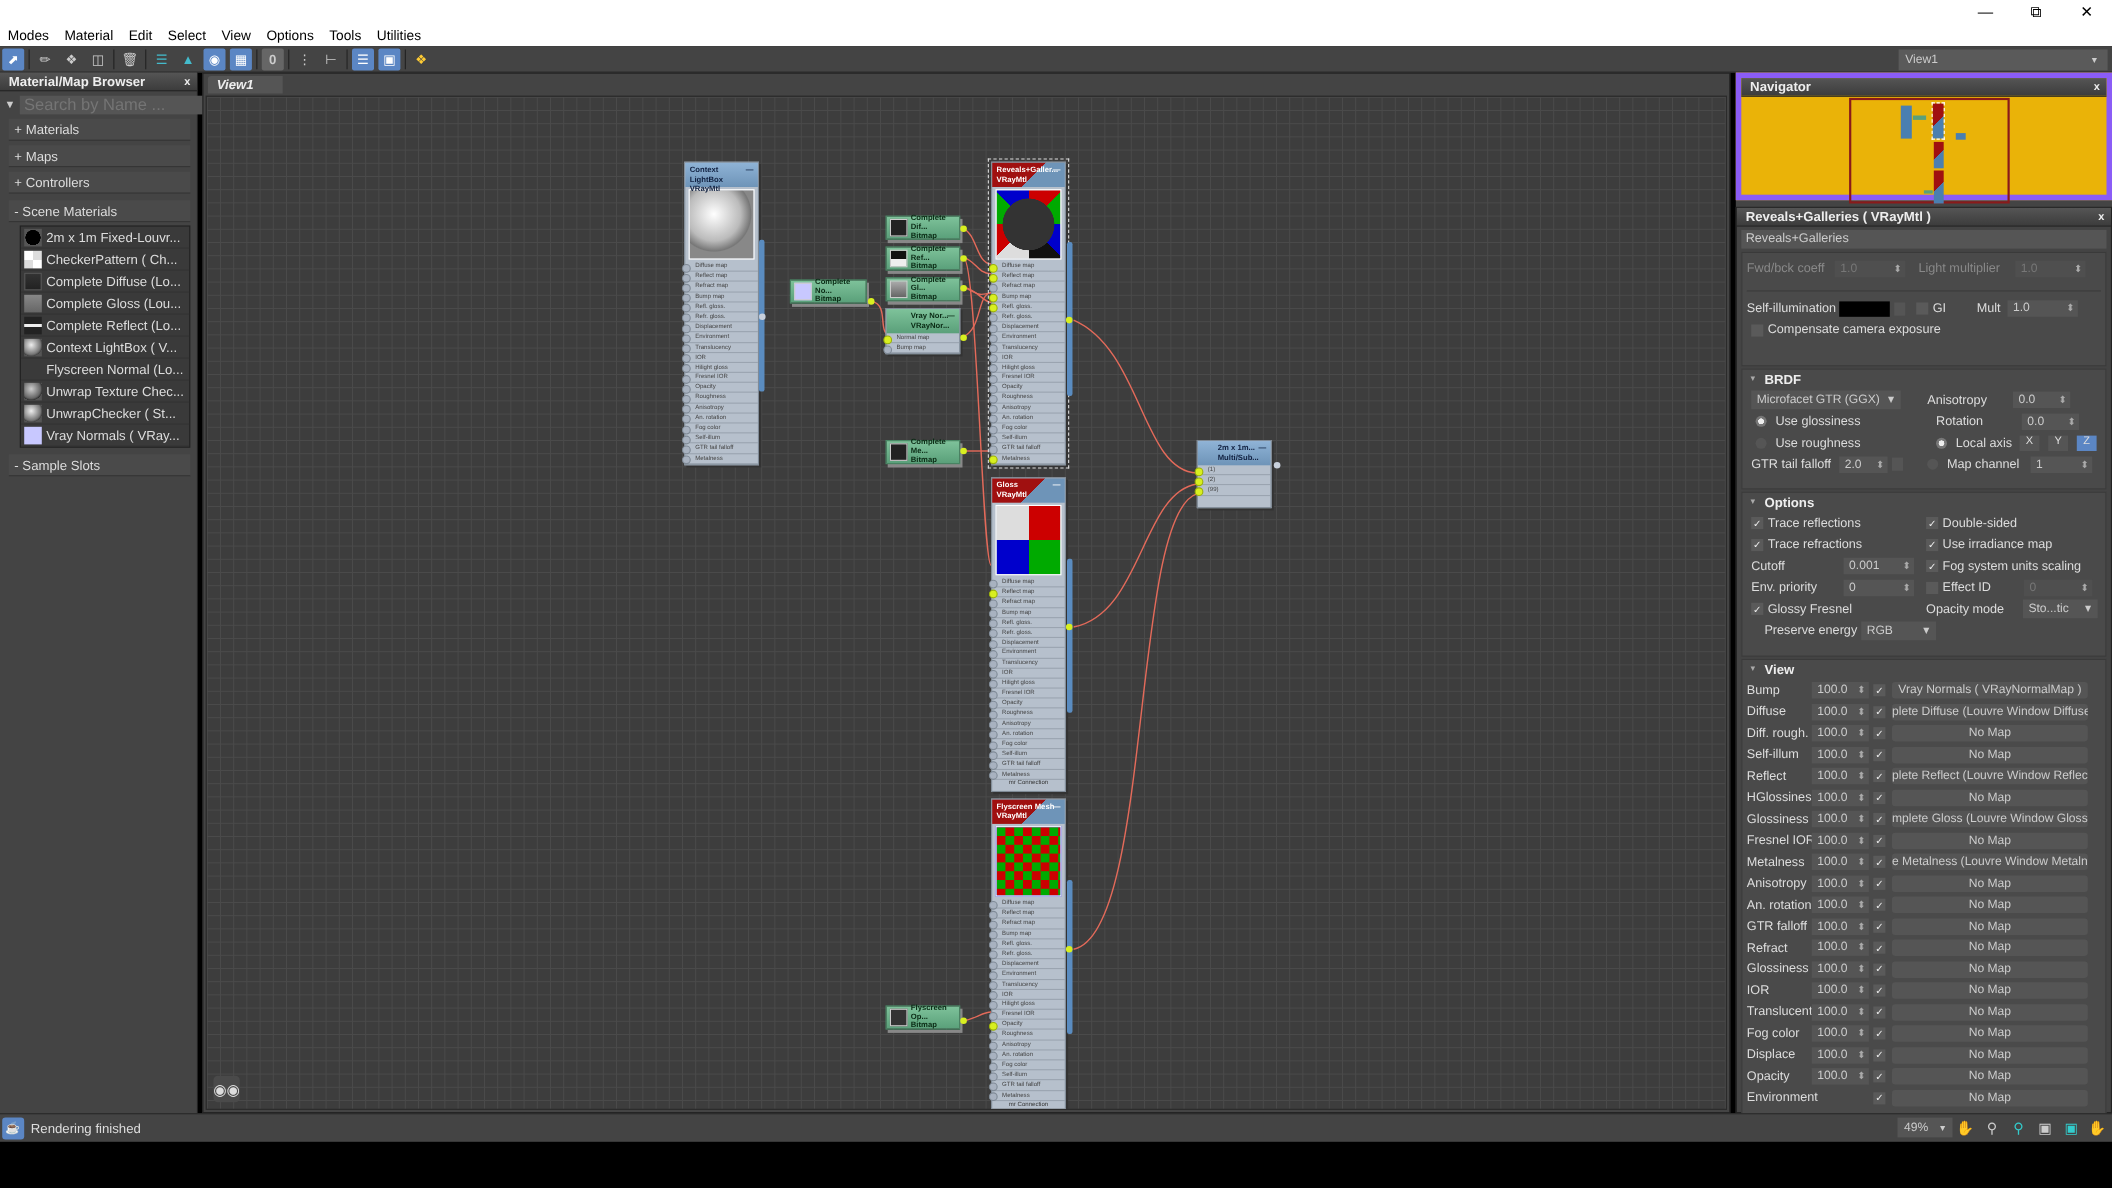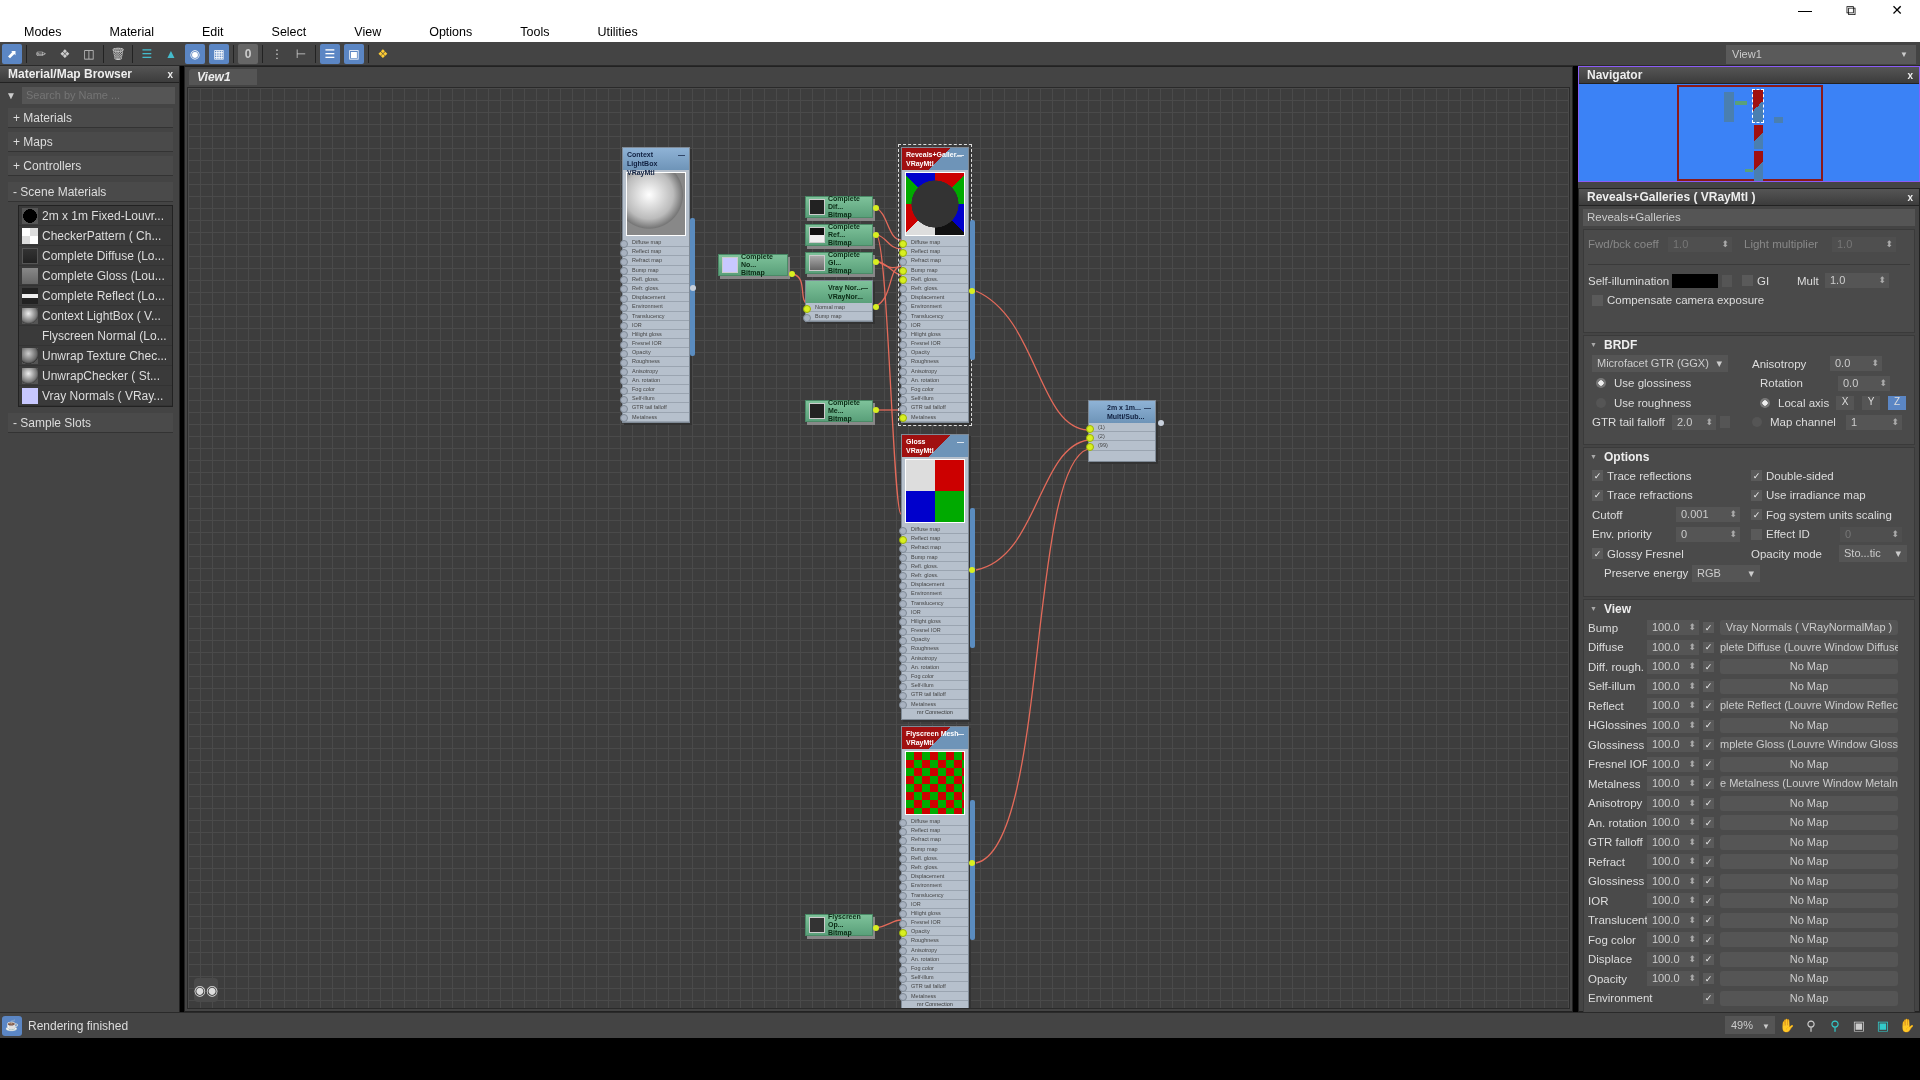--- a/index.html
+++ b/index.html
@@ -1,34 +1,34 @@
 <!DOCTYPE html>
 <html><head>
 <meta charset="utf-8">
 <style>
 *{box-sizing:border-box;margin:0;padding:0}
 body{width:1920px;height:1080px;overflow:hidden;background:#000;font-family:"Liberation Sans",sans-serif;font-size:12px;color:#ddd;position:relative}
 .titlebar{position:absolute;left:0;top:0;width:1920px;height:42px;background:#fff}
 .menubar{position:absolute;left:0;top:22px;height:20px;display:flex;gap:0;color:#000;font-size:12.5px}
-.menubar span{padding:0 24px;line-height:20px}
+.menubar span{padding:0 7px;line-height:20px}
 .winctl{position:absolute;top:0;right:0;display:flex;color:#000}
 .winctl span{width:46px;height:20px;display:flex;align-items:center;justify-content:center;font-size:14px}
 .toolbar{position:absolute;left:0;top:42px;width:1920px;height:24px;background:#444;border-bottom:1px solid #2a2a2a;display:flex;align-items:center;padding-left:2px;gap:4px}
 .tb{width:20px;height:20px;display:flex;align-items:center;justify-content:center;color:#ccc;font-size:12px;border-radius:2px}
 .tb.on{background:#5b86c4;color:#fff}
 .tbsep{width:1px;height:18px;background:#222}
 .viewsel{position:absolute;right:4px;top:45px;width:190px;height:19px;background:#5a5a5a;color:#ccc;font-size:11px;line-height:19px;padding-left:6px}
 .viewsel .arr{position:absolute;right:8px;top:0;font-size:8px}
 
 .leftpanel{position:absolute;left:0;top:66px;width:180px;height:946px;background:#444;border-right:1px solid #222}
 .panelhdr{height:17px;background:linear-gradient(#555,#3c3c3c);color:#eee;font-weight:bold;font-size:12px;line-height:17px;padding-left:8px;position:relative;border-bottom:1px solid #222}
 .panelhdr .x{position:absolute;right:6px;top:0;font-size:10px}
 .search{margin:3px 4px;height:18px;display:flex;align-items:center;gap:4px}
 .search .tri{color:#ccc;font-size:10px;width:14px;text-align:center}
-.search input{flex:1;height:17px;background:#555;border:none;color:#bbb;font-size:11px;padding-left:4px;font-family:"Liberation Sans",sans-serif}
+.search input{flex:1;height:17px;background:#555;border:none;color:#bbb;font-size:15px;padding-left:4px;font-family:"Liberation Sans",sans-serif}
 .rollout{margin:4px 6px 0 8px;height:20px;background:#4a4a4a;border-bottom:1px solid #333;line-height:20px;padding-left:5px;font-size:12px;color:#ddd}
 .matlist{margin:3px 6px 0 18px;background:#3a3a3a;border:1px solid #222;position:relative}
 .matitem{height:20px;display:flex;align-items:center;border-bottom:1px solid #333;font-size:12px;color:#ddd;white-space:nowrap;overflow:hidden}
 .matitem .sw{width:16px;height:16px;margin:0 4px 0 3px;flex-shrink:0}
 .sw-black{background:radial-gradient(circle at 50% 50%,#000 60%,#555 62%)}
 .sw-checker{background:conic-gradient(#ddd 0 25%,#fff 0 50%,#ddd 0 75%,#fff 0)}
 .sw-diff{background:linear-gradient(#333,#222);border:1px solid #555}
 .sw-gloss{background:linear-gradient(#888,#666)}
 .sw-refl{background:linear-gradient(#222 40%,#eee 40% 60%,#222 60%)}
 .sw-sphere{background:radial-gradient(circle at 40% 35%,#eee,#777 60%,#444 72%,#555 74%)}
@@ -56,21 +56,21 @@
 .slotrow::before{content:"";position:absolute;left:-3px;top:1.5px;width:6px;height:6px;border-radius:50%;background:#a8b2c0;border:1px solid #7f8a96}
 .slotrow.lit::before{background:#d8ef20;border-color:#9ab00a}
 .mirconn{height:10px;text-align:center;font-size:5.5px;color:#333}
 .bmp{position:absolute;height:22px;background:linear-gradient(#7ec29a,#5aa07a);border:1px solid #4a8a66;font-size:7px;font-weight:bold;color:#0a2a14;display:flex;align-items:center;box-shadow:2px 3px 0 #888}
 .bmp .th{width:16px;height:16px;margin:0 3px;background:#222;border:1px solid #ccc;flex-shrink:0}
 .bmp .t{line-height:8px}
 .outport{position:absolute;width:6px;height:6px;border-radius:50%;background:#d8ef20}
 .outbar{position:absolute;width:5px;background:#5a8cc0;border-radius:2px}
 
 .rightpanel{position:absolute;left:1578px;top:66px;width:342px;height:946px;background:#444}
-.nav{height:116px;background:#3b82f6;position:relative;border:1px solid #8b5cf6}
+.nav{height:116px;background:#eab308;position:relative;border:5px solid #8b5cf6}
 .navframe{position:absolute;left:98px;top:18px;width:146px;height:96px;border:2px solid #8a1a1a}
 .ed{position:absolute;top:122px;left:0;width:342px;bottom:0;background:#444;border:1px solid #222}
 .namefld{margin:3px 4px;height:17px;background:#555;color:#ccc;font-size:11.5px;line-height:17px;padding-left:4px}
 .sec{margin:2px 4px;background:#4a4a4a;border:1px solid #3a3a3a;position:relative}
 .sechdr{height:18px;font-weight:bold;color:#eee;font-size:12px;line-height:18px;padding-left:20px;position:relative}
 .sechdr::before{content:"▼";position:absolute;left:6px;font-size:7px;color:#aaa}
 .row{height:19.5px;display:flex;align-items:center;font-size:11.5px;color:#ddd;position:relative}
 .row .dim{color:#888}
 .spin{height:15px;background:#555;color:#ccc;font-size:11px;line-height:15px;padding-left:5px;position:relative}
 .spin::after{content:"⬍";position:absolute;right:3px;top:0;font-size:9px;color:#aaa}

